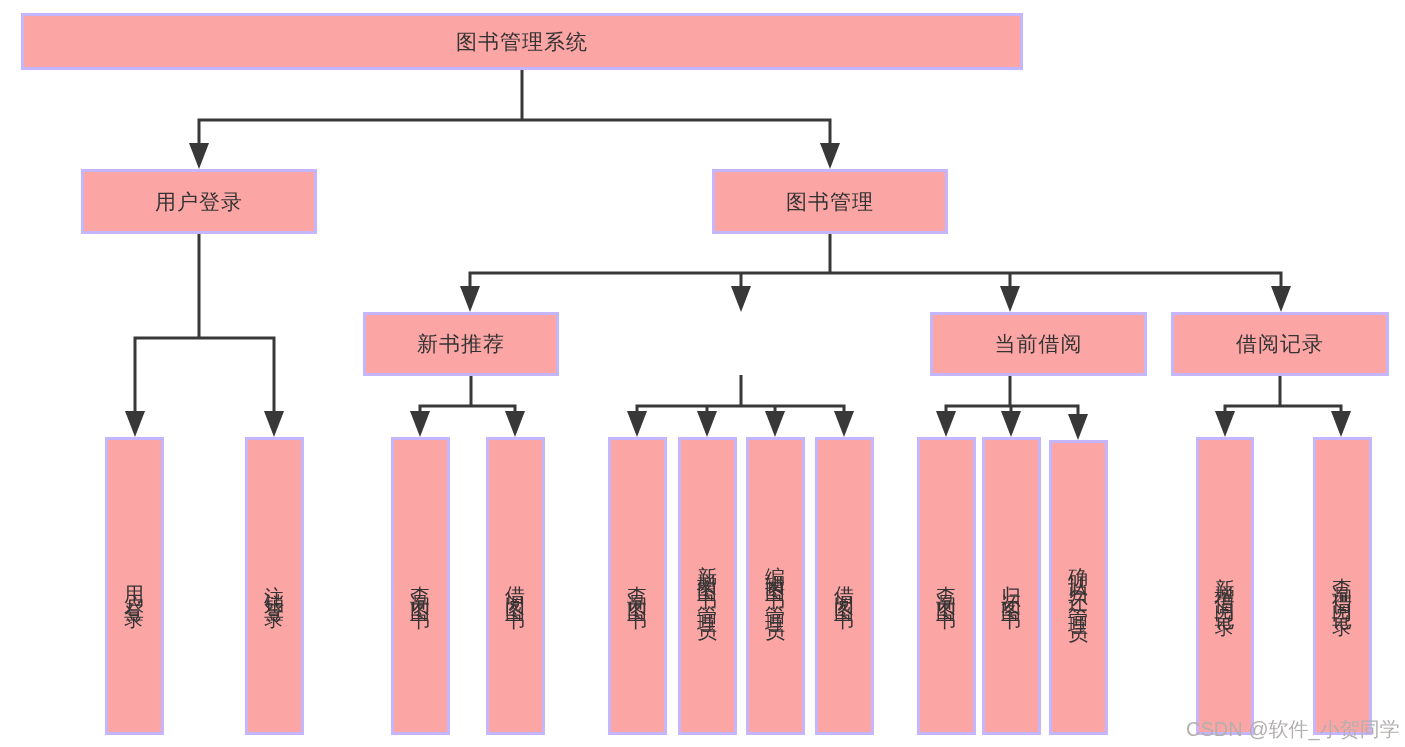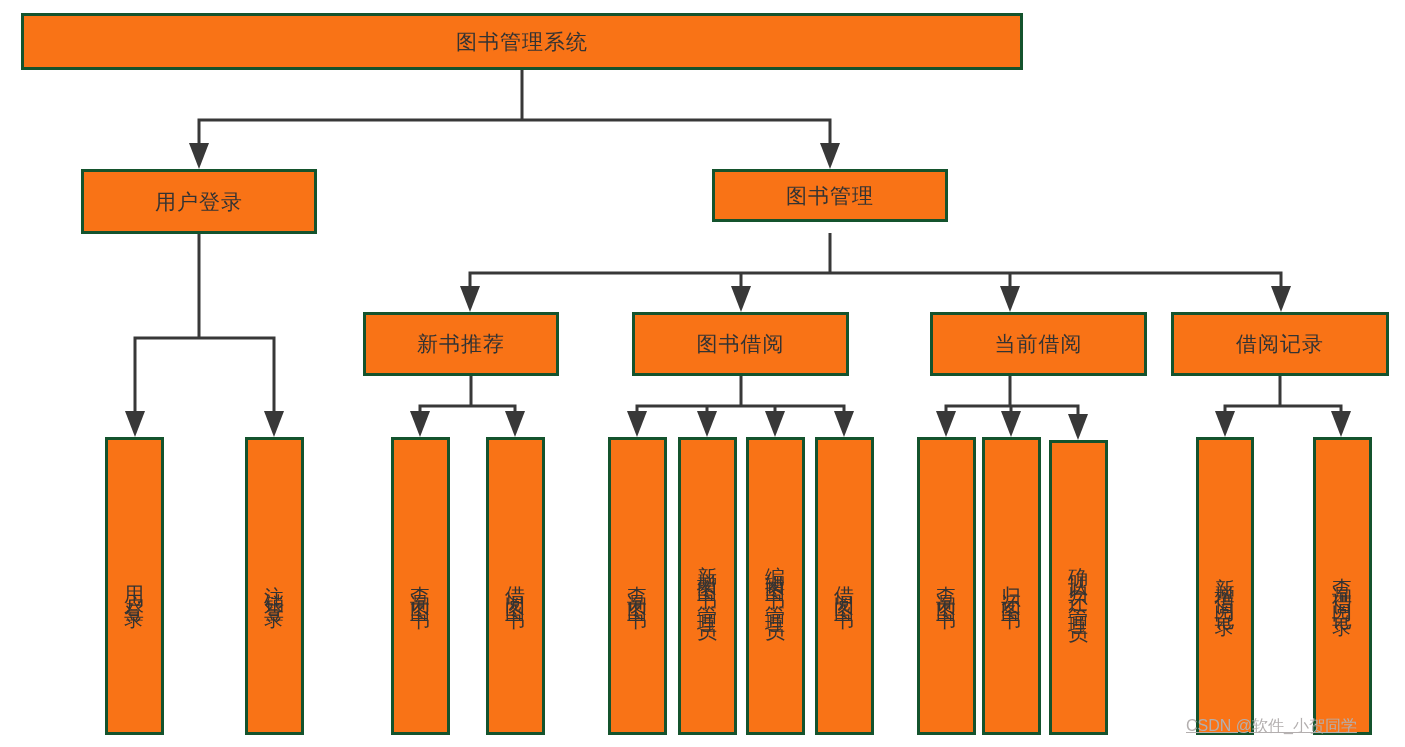--- a/index.html
+++ b/index.html
@@ -17,47 +17,46 @@
   }
   svg.connectors {
     position: absolute;
     left: 0; top: 0;
     width: 1405px;
     height: 747px;
   }
   .node {
     position: absolute;
     box-sizing: border-box;
-    border: 3px solid #14532d;
-    background: #f97316;
+    border: 3px solid #c4b5fd;
+    background: #fca5a5;
     display: flex;
     align-items: center;
     justify-content: center;
   }
   .hbox {
     font-size: 21px;
     letter-spacing: 1px;
   }
   .vbox span {
     writing-mode: vertical-rl;
     text-orientation: mixed;
     font-size: 20px;
     letter-spacing: 8px;
     line-height: 1;
     white-space: nowrap;
   }
   .watermark {
     position: absolute;
     left: 1186px;
     top: 716px;
-    font-size: 16px;
+    font-size: 20px;
     color: #b3afaf;
     white-space: nowrap;
     z-index: 5;
-    text-decoration: underline;
   }
 </style>
 </head>
 <body>
 
 <div class="canvas">
 
   <svg class="connectors" viewBox="0 0 1405 747" xmlns="http://www.w3.org/2000/svg">
 
     <g stroke="#383838" stroke-width="3" fill="none">
@@ -111,29 +110,26 @@
     </g>
   </svg>
 
   <div class="node hbox" style="left:21px; top:13px; width:1002px; height:57px;">
     <span>图书管理系统</span>
   </div>
 
   <div class="node hbox" style="left:81px; top:169px; width:236px; height:65px;">
     <span>用户登录</span>
   </div>
-  <div class="node hbox" style="left:712px; top:169px; width:236px; height:53px;">
+  <div class="node hbox" style="left:712px; top:169px; width:236px; height:65px;">
     <span>图书管理</span>
   </div>
 
   <div class="node hbox" style="left:363px; top:312px; width:196px; height:64px;">
     <span>新书推荐</span>
-  </div>
-  <div class="node hbox" style="left:632px; top:312px; width:217px; height:64px;">
-    <span>图书借阅</span>
   </div>
   <div class="node hbox" style="left:902px; top:312px; width:217px; height:64px;margin-left:28px;">
     <span>当前借阅</span>
   </div>
   <div class="node hbox" style="left:1171px; top:312px; width:218px; height:64px;">
     <span>借阅记录</span>
   </div>
 
   <div class="node vbox" style="left:105px; top:437px; width:59px; height:298px;">
     <span>用户登录</span>

